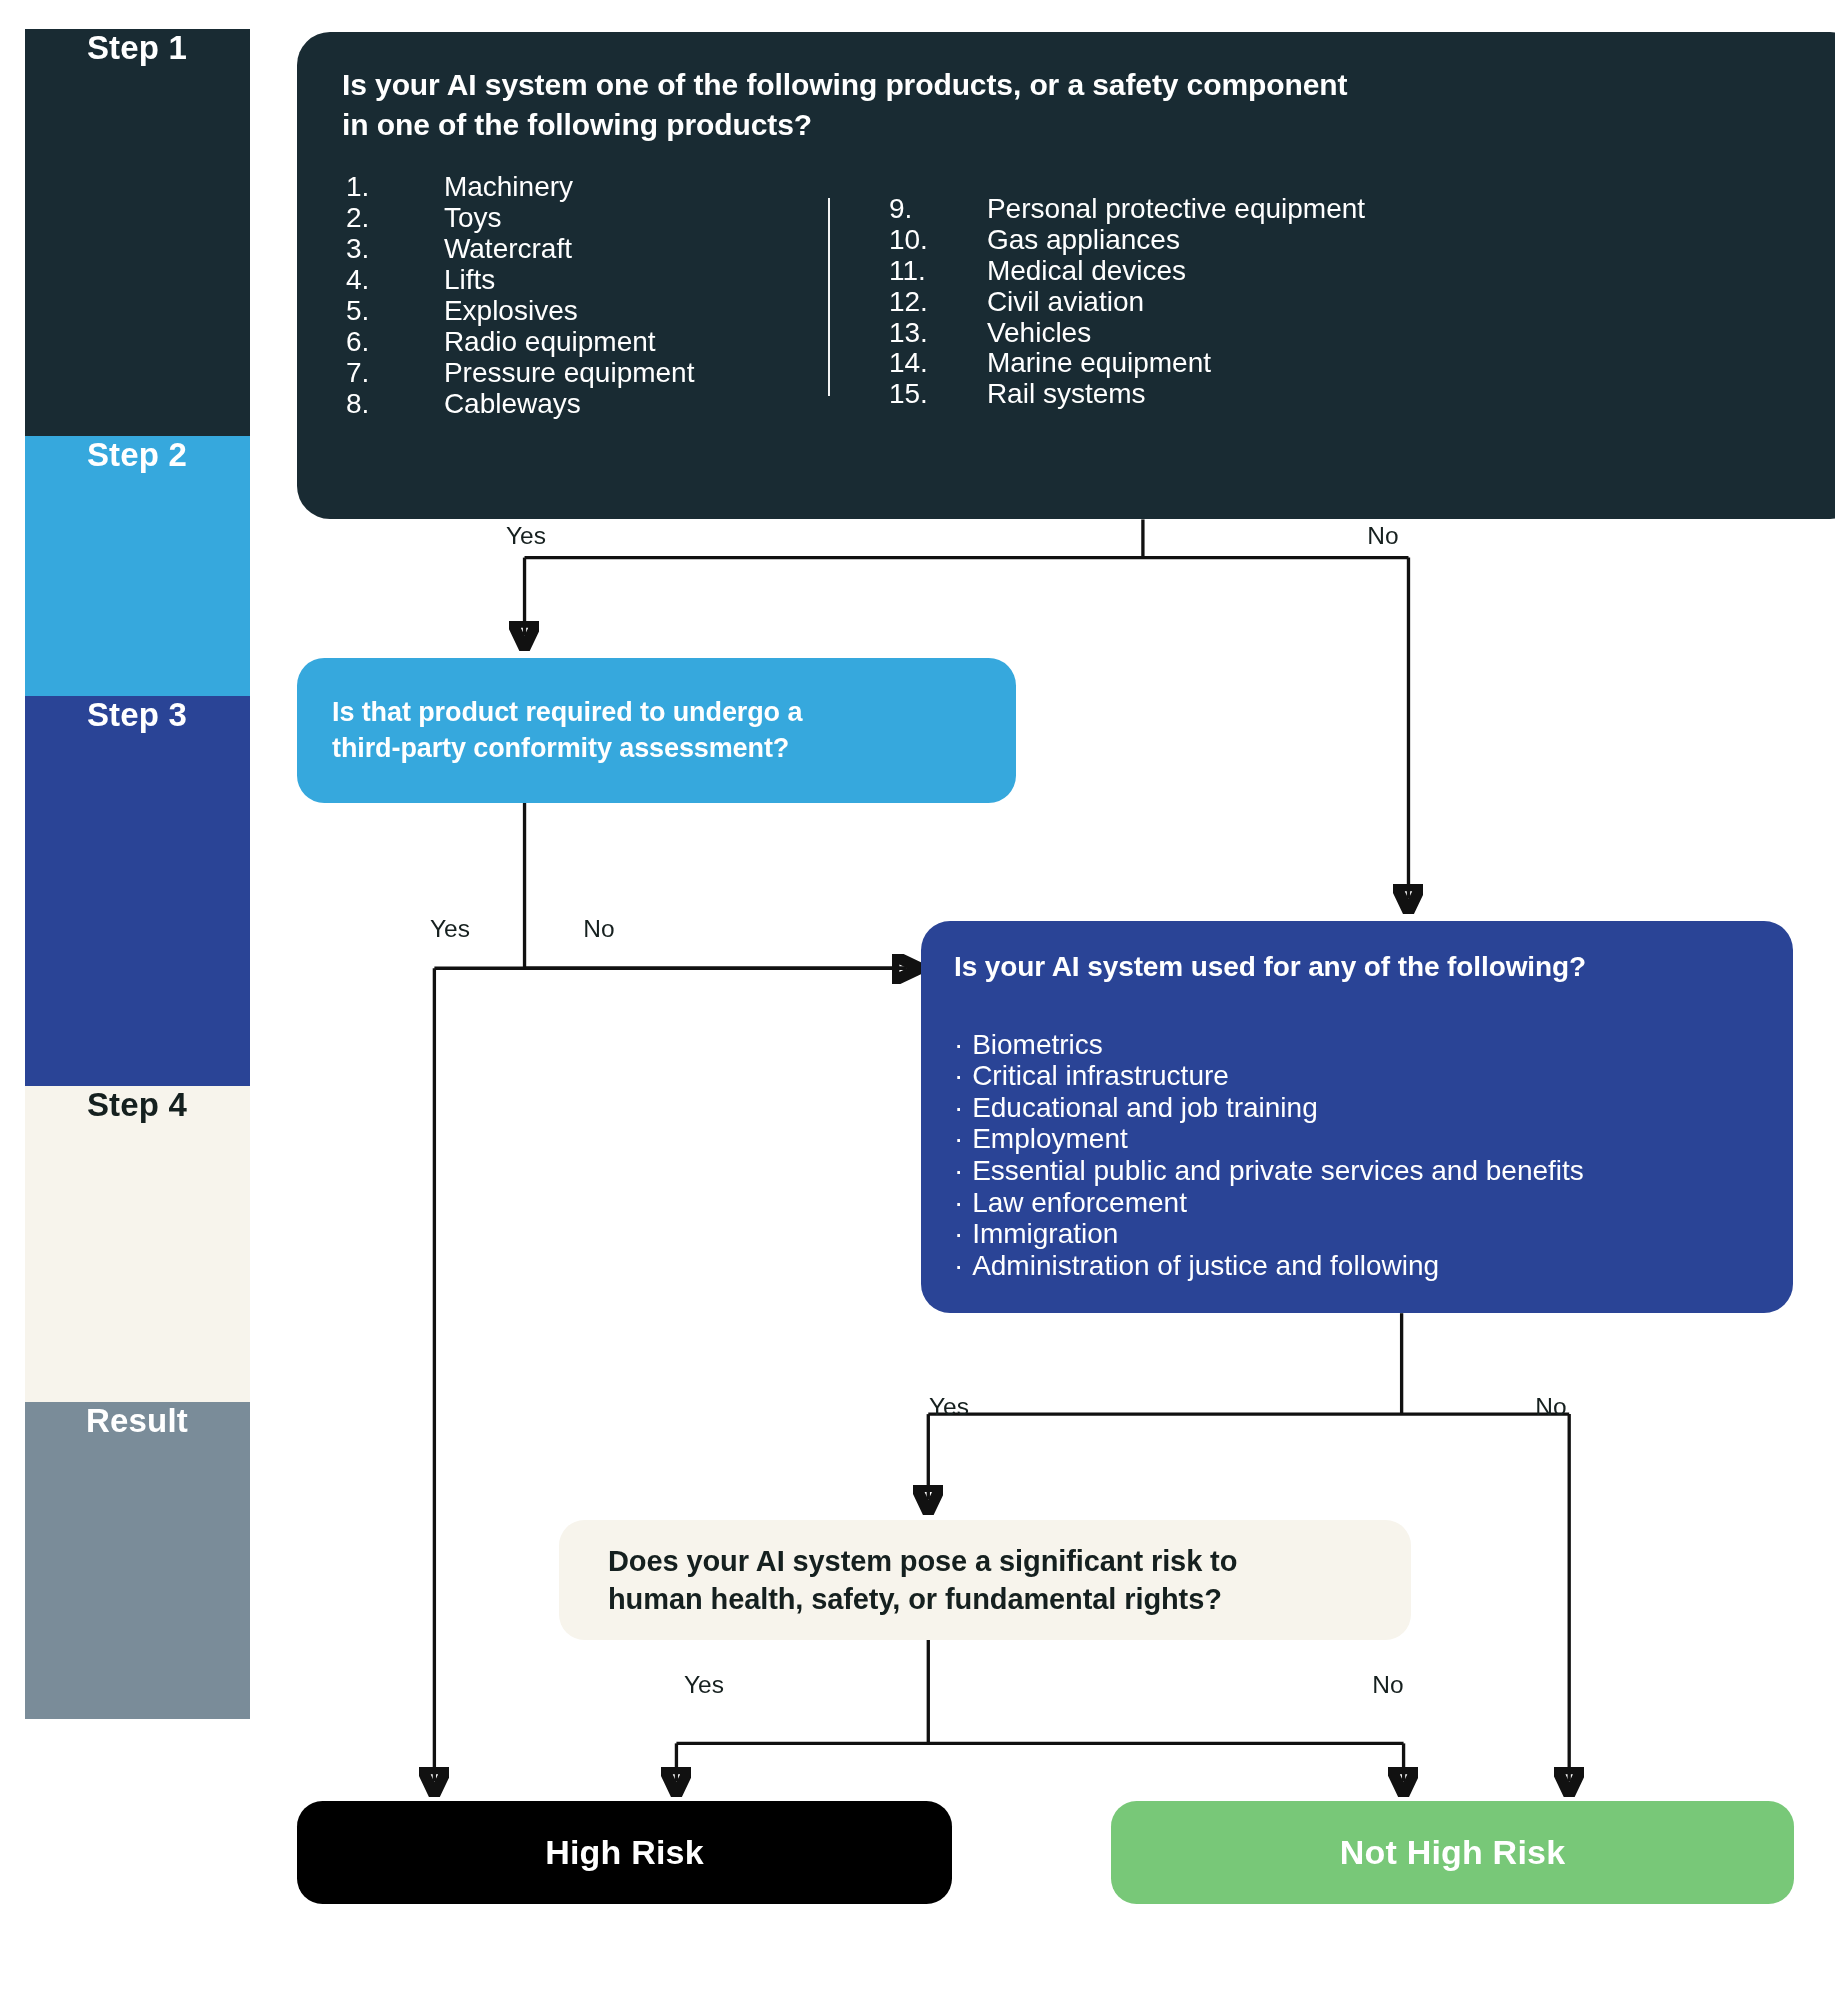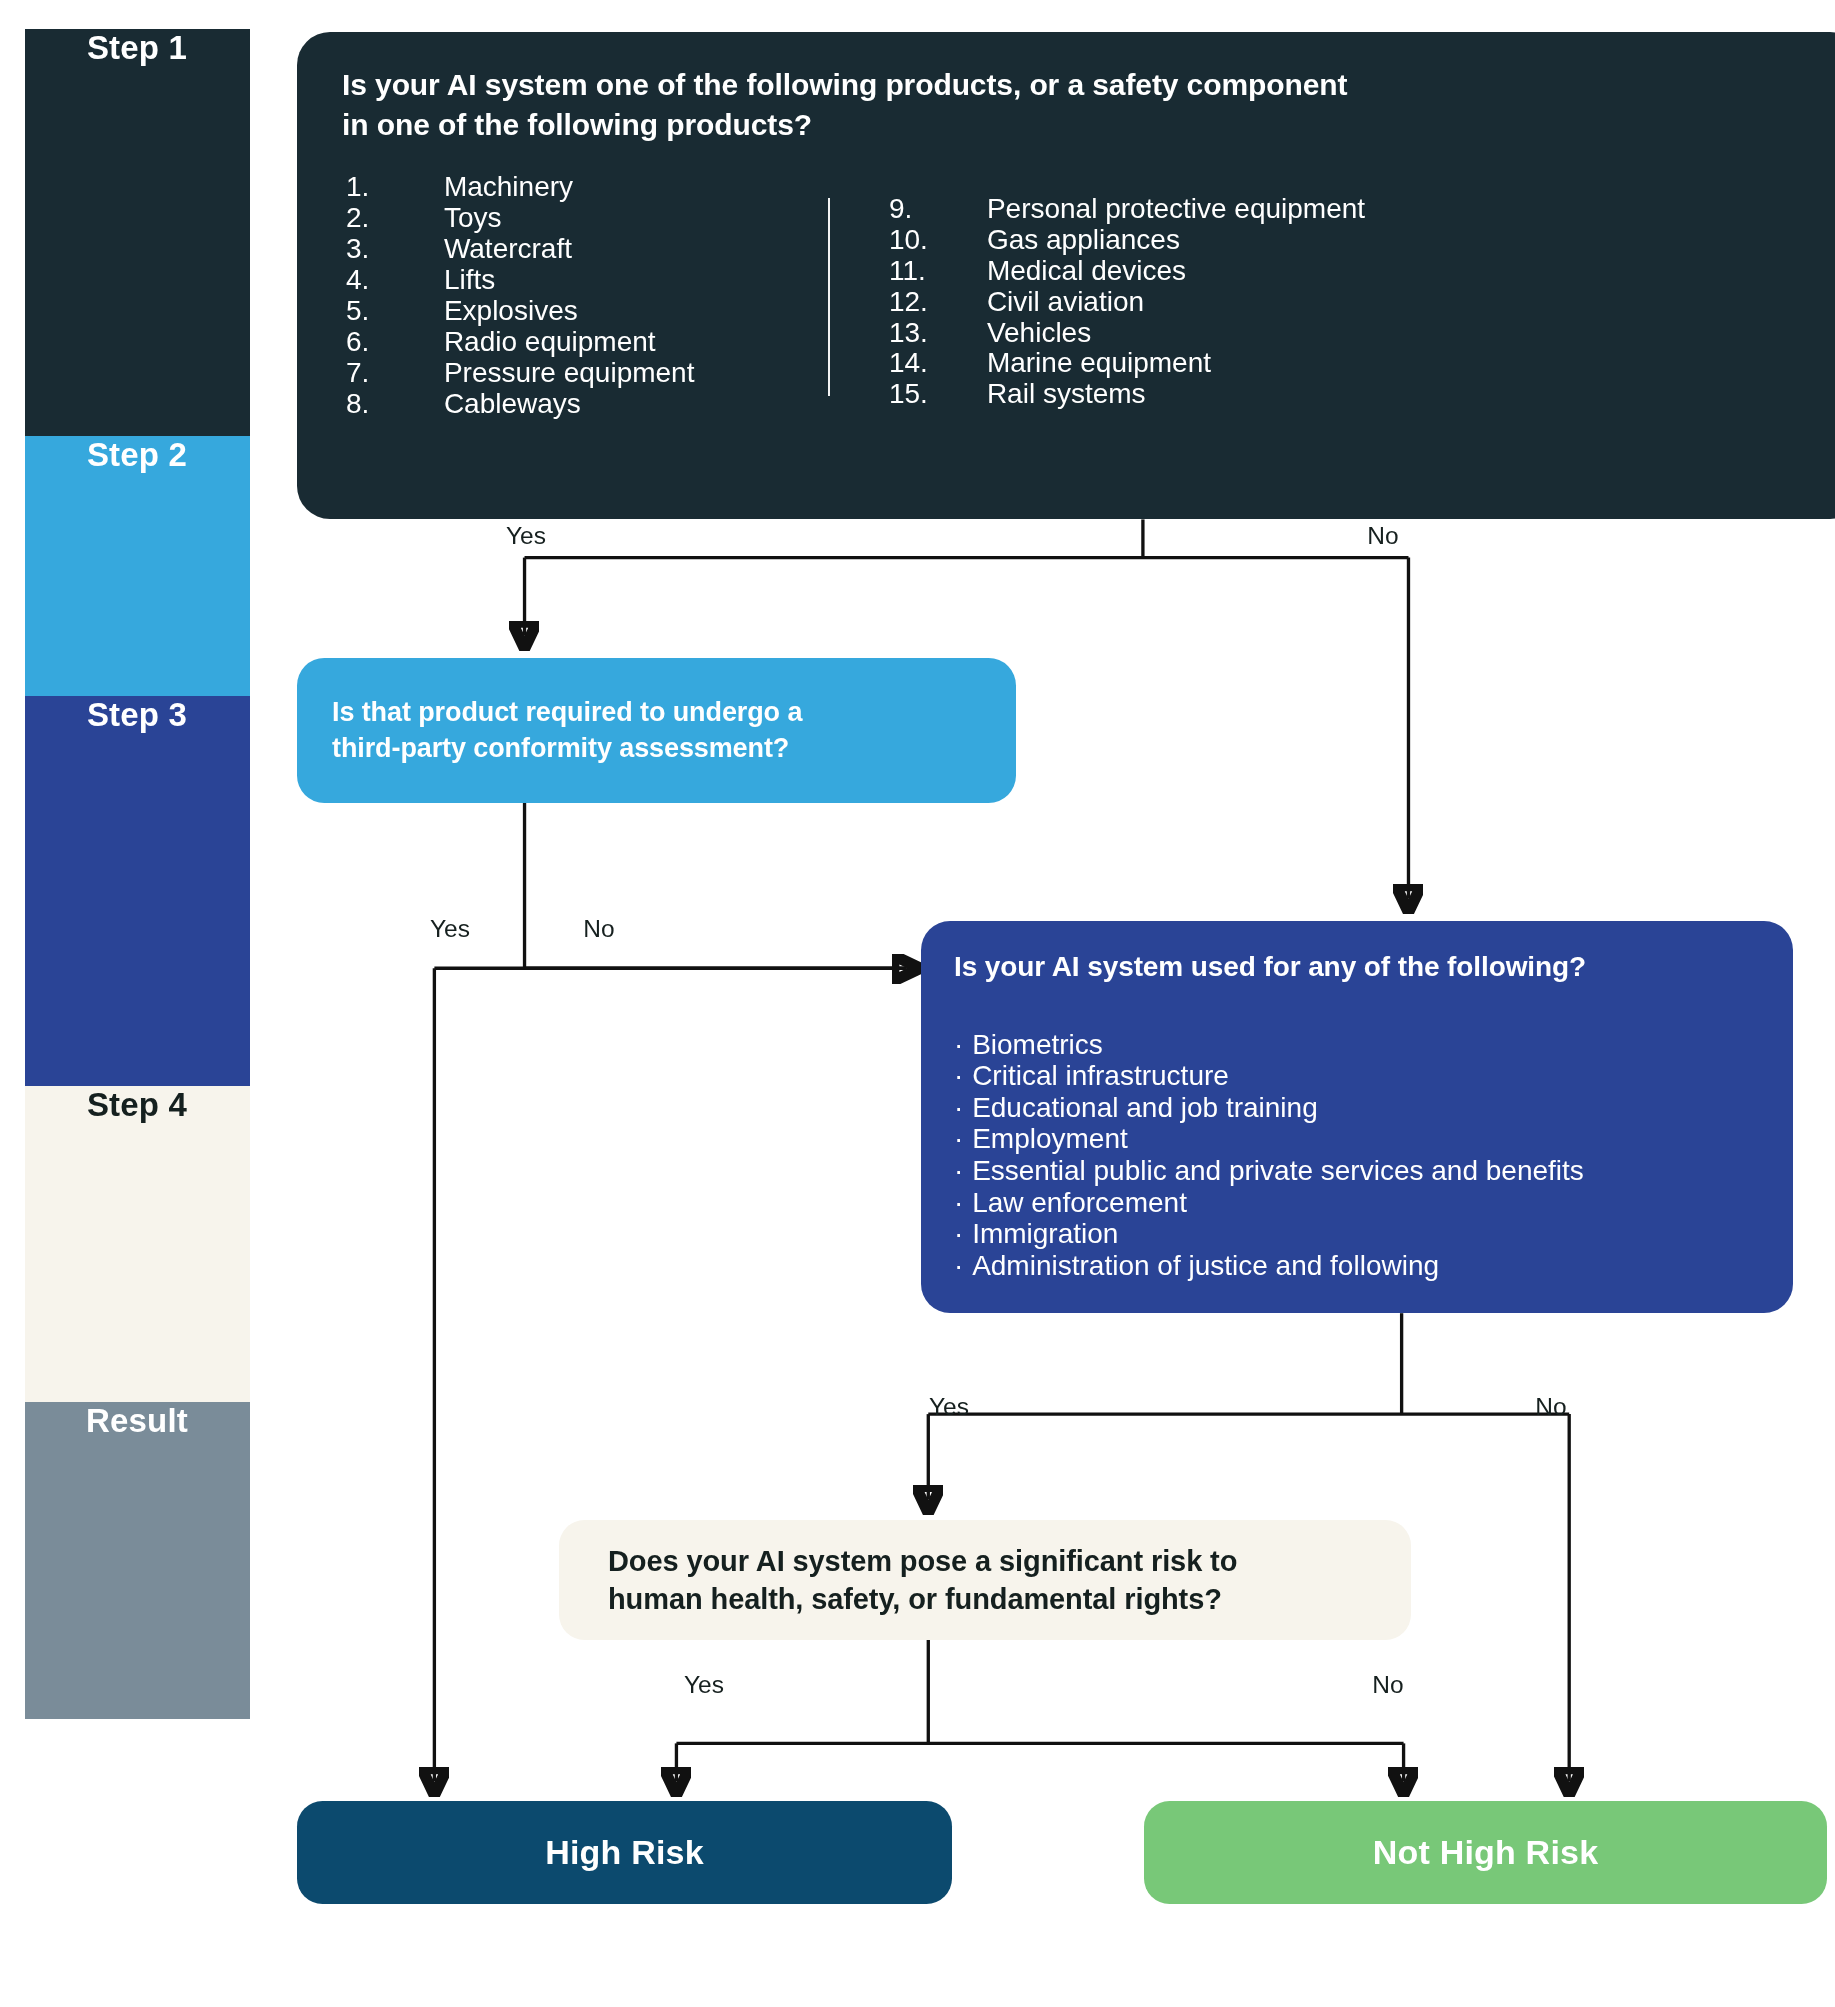--- a/index.html
+++ b/index.html
@@ -122,37 +122,36 @@
     color: #15201f;
     display: flex;
     align-items: center;
     padding: 0 49px;
   }
   #node-step4 .q-title { font-size: 29px; line-height: 1.32; }
 
   #node-high-risk {
     left: 297px; top: 1801px;
     width: 655px; height: 103px;
-    background: #0c4a6e;
+    background: #000000;
     border-radius: 25.5px;
     color: #ffffff;
     display: flex;
     align-items: center;
     justify-content: center;
   }
   #node-not-high-risk {
     left: 1111px; top: 1801px;
     width: 683px; height: 103px;
     background: #78c878;
     border-radius: 25.5px;
     color: #ffffff;
     display: flex;
     align-items: center;
     justify-content: center;
-    margin-left: 33px;
   }
   .result-label {
     font-size: 34px;
     font-weight: bold;
     letter-spacing: 0.2px;
   }
 
   
   #wires {
     position: absolute;

